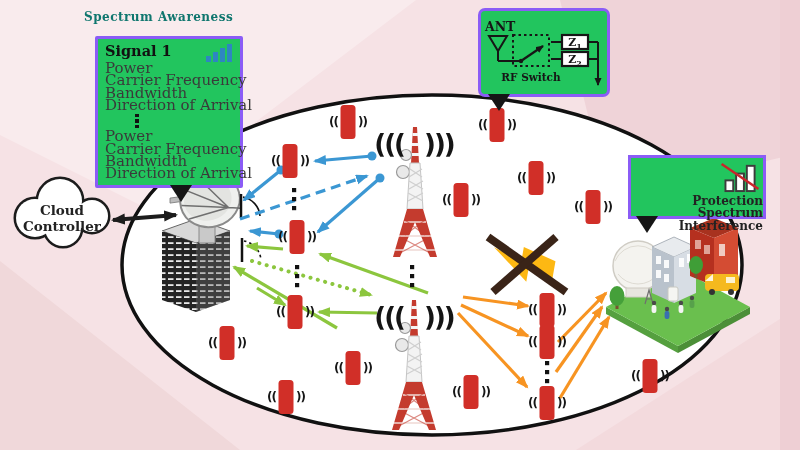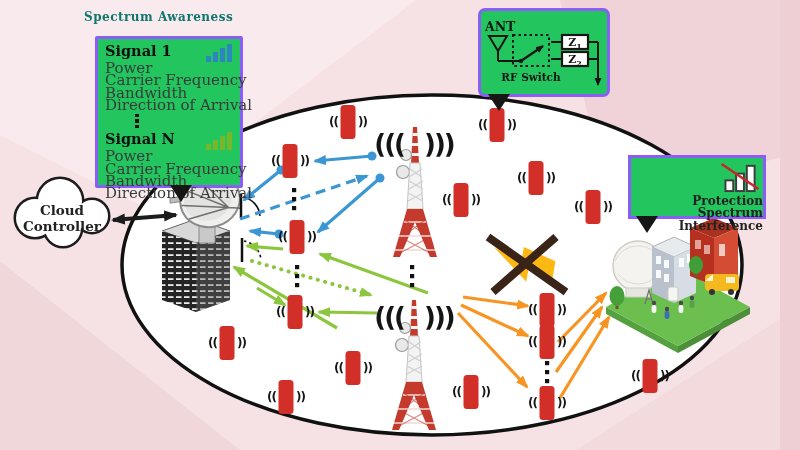--- a/index.html
+++ b/index.html
@@ -343,31 +343,20 @@
     </div>
     <div class="sig-attr">Power</div>
     <div class="sig-attr">Carrier Frequency</div>
     <div class="sig-attr">Bandwidth</div>
     <div class="sig-attr">Direction of Arrival</div>
     <div class="vdots">
         <i></i>
         <i></i>
         <i></i>
       </div>
-    <div class="sig-row">
-      <span class="sig-name">Signal N</span>
-      <svg class="sig-bars" width="27" height="19">
-        <g fill="#76b82a">
-            <rect x="0" y="13" width="5" height="6"></rect>
-            <rect x="7" y="9" width="5" height="10"></rect>
-        <rect x="14" y="5" width="5" height="14"></rect>
-            <rect x="21" y="1" width="5" height="18"></rect>
-          </g>
-      </svg>
-    </div>
     <div class="sig-attr">Power</div>
     <div class="sig-attr">Carrier Frequency</div>
     <div class="sig-attr">Bandwidth</div>
     <div class="sig-attr">Direction of Arrival</div>
     <div class="tail" style="left:72px;"></div>
   </div>
 
   <div class="callout ant-box">
     <svg width="126" height="83" viewBox="0 0 126 83">
       <defs>

